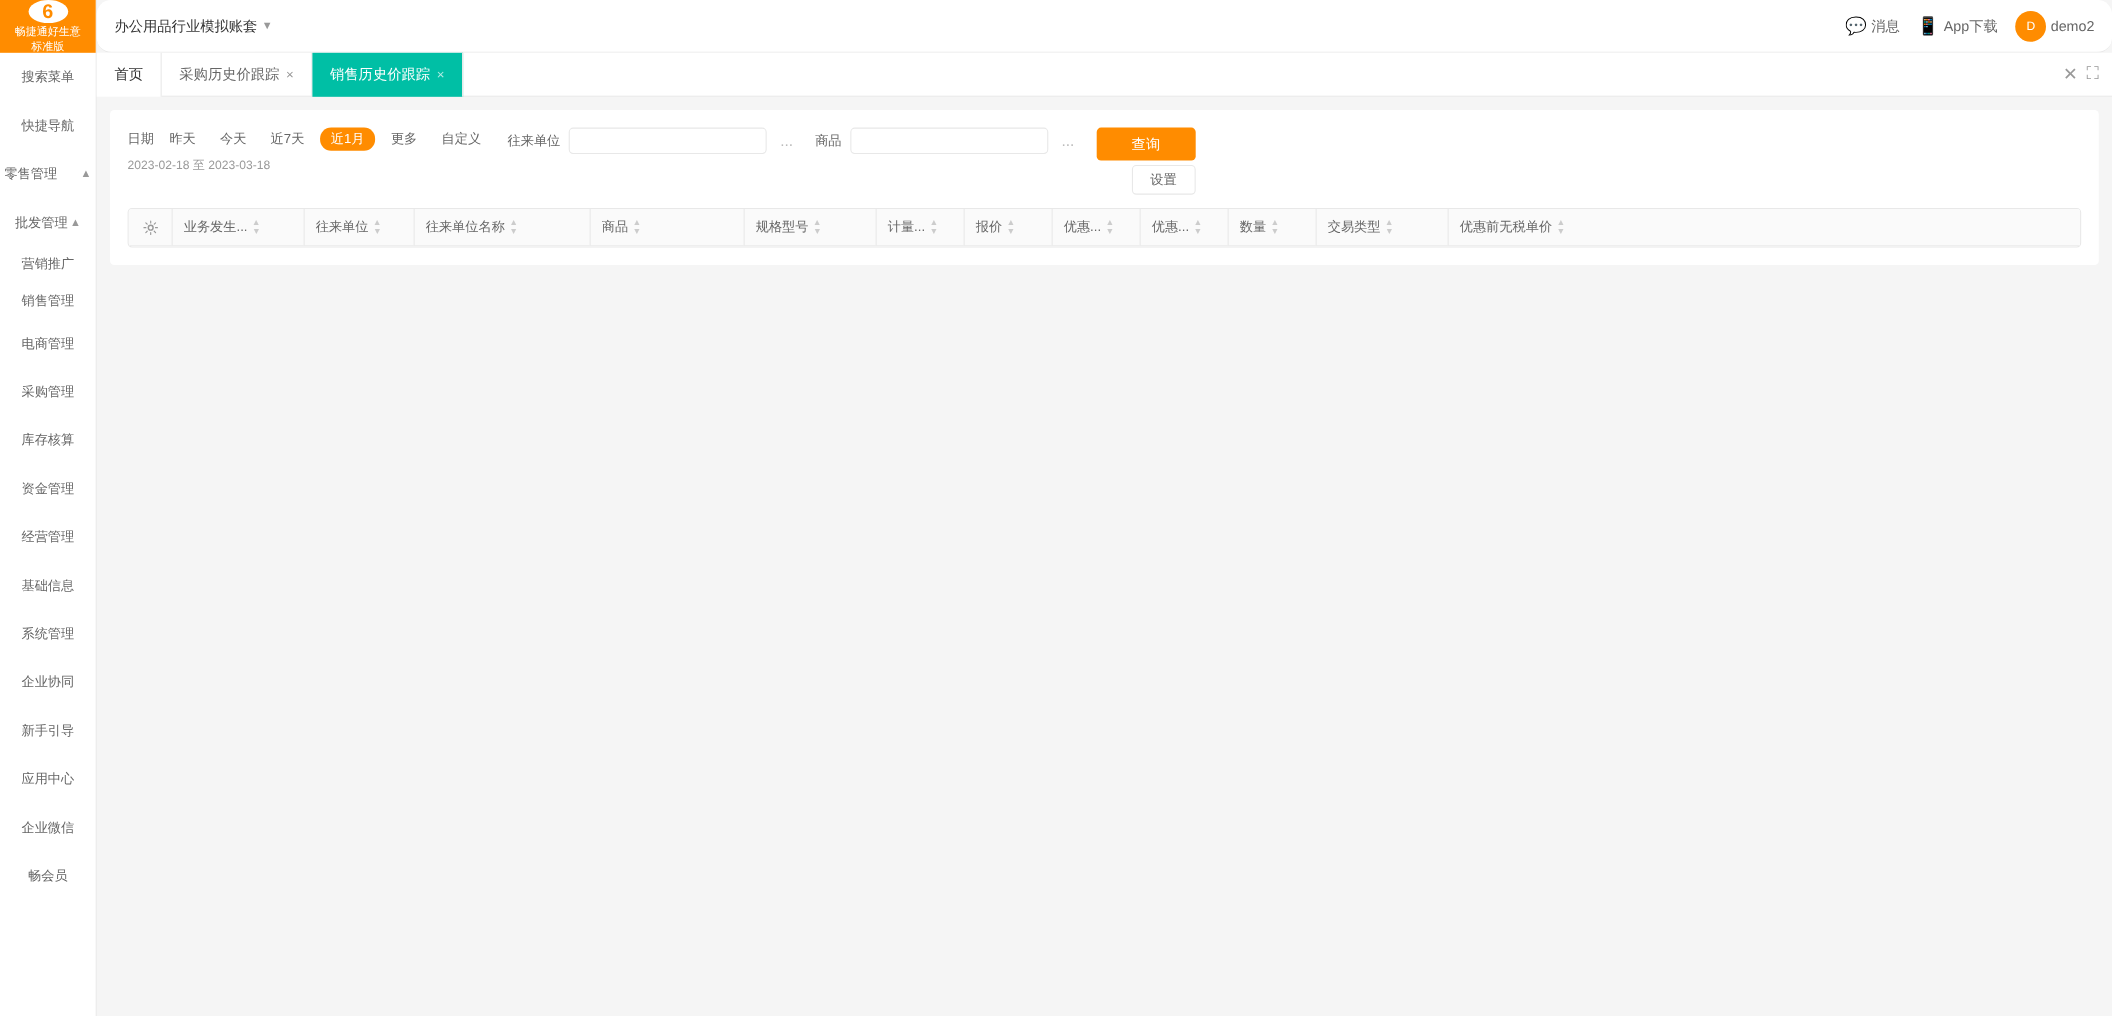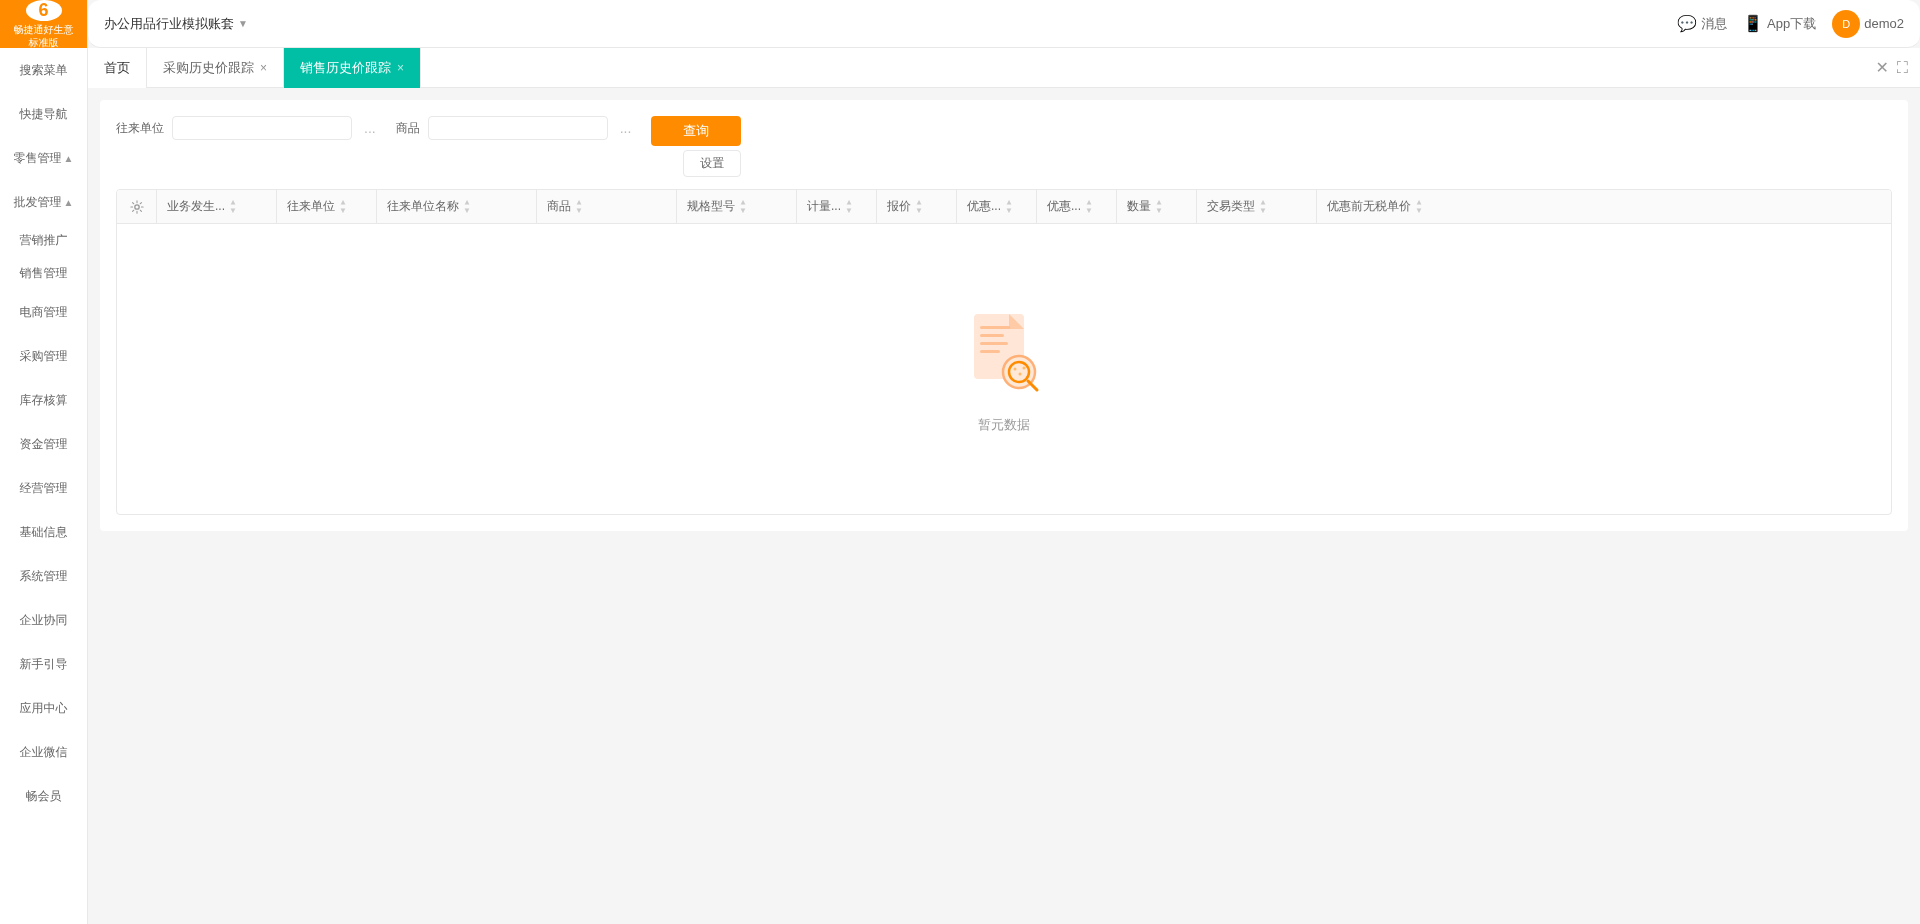--- a/index.html
+++ b/index.html
@@ -108,21 +108,21 @@
     <span class="sidebar-logo-text">标准版</span>
   </div>
 
   <div class="sidebar-menu-item">
     <span>搜索菜单</span>
   </div>
   <div class="sidebar-menu-item">
     <span>快捷导航</span>
   </div>
 
-  <div class="sidebar-menu-item" style="flex-direction:row;gap:2px;">
+  <div class="sidebar-menu-item" style="flex-direction:row;gap:2px;justify-content:space-between;">
     <span>零售管理</span>
     <span class="arrow">▲</span>
   </div>
   <div class="sidebar-menu-item" style="flex-direction:row;gap:2px;">
     <span>批发管理</span>
     <span class="arrow">▲</span>
   </div>
   <div class="sidebar-sub-item">
     <span>营销推广</span>
   </div>
@@ -209,20 +209,32 @@
       <span class="tab-action-btn">✕</span>
       <span class="tab-action-btn">⛶</span>
     </div>
   </div>
 
   <div class="content">
     <div class="page-card">
 
 
       <div class="filter-area">
+        <div class="date-filter">
+          <div class="date-filter-row">
+            <span class="filter-label">日期</span>
+            <button class="date-btn">昨天</button>
+            <button class="date-btn">今天</button>
+            <button class="date-btn">近7天</button>
+            <button class="date-btn active">近1月</button>
+            <button class="date-btn">更多</button>
+            <button class="date-btn">自定义</button>
+          </div>
+          <div class="date-range">2023-02-18 至 2023-03-18</div>
+        </div>
 
         <div class="filter-field">
           <span class="filter-field-label">往来单位</span>
           <input class="filter-input" type="text" style="">
           <span class="filter-dots">...</span>
         </div>
 
         <div class="filter-field">
           <span class="filter-field-label">商品</span>
           <input class="filter-input" type="text" style="">
@@ -322,40 +334,16 @@
           </div>
           <div class="th th-pretax">
             <span>优惠前无税单价</span>
             <div class="th-sort">
               <span class="sort-arrow up">▼</span>
               <span class="sort-arrow">▼</span>
             </div>
           </div>
         </div>
 
-        <div class="empty-state">
-          <div class="empty-icon">
-            
-            <svg viewBox="0 0 100 100" fill="none" xmlns="http://www.w3.org/2000/svg">
-
-              <rect x="20" y="10" width="50" height="65" rx="4" fill="#ffe0cc" opacity="0.8"></rect>
-              <rect x="26" y="22" width="30" height="3" rx="1.5" fill="#ffb077" opacity="0.7"></rect>
-              <rect x="26" y="30" width="24" height="3" rx="1.5" fill="#ffb077" opacity="0.7"></rect>
-              <rect x="26" y="38" width="28" height="3" rx="1.5" fill="#ffb077" opacity="0.7"></rect>
-              <rect x="26" y="46" width="20" height="3" rx="1.5" fill="#ffb077" opacity="0.7"></rect>
-
-              <path d="M55 10 L70 25 L55 25 Z" fill="#ffb077" opacity="0.5"></path>
-
-              <circle cx="65" cy="68" r="16" fill="#ffe8d6" stroke="#ffb077" stroke-width="2.5"></circle>
-              <circle cx="65" cy="68" r="10" fill="none" stroke="#ff8c00" stroke-width="2.5"></circle>
-              <line x1="74" y1="77" x2="83" y2="86" stroke="#ff8c00" stroke-width="3" stroke-linecap="round"></line>
-
-              <circle cx="61" cy="65" r="1.5" fill="#ff8c00" opacity="0.5"></circle>
-              <circle cx="66" cy="70" r="1.5" fill="#ff8c00" opacity="0.5"></circle>
-              <circle cx="70" cy="64" r="1.5" fill="#ff8c00" opacity="0.5"></circle>
-            </svg>
-          </div>
-          <span class="empty-text">暂元数据</span>
-        </div>
       </div>
     </div>
   </div>
 </div>
 
 </body></html>

